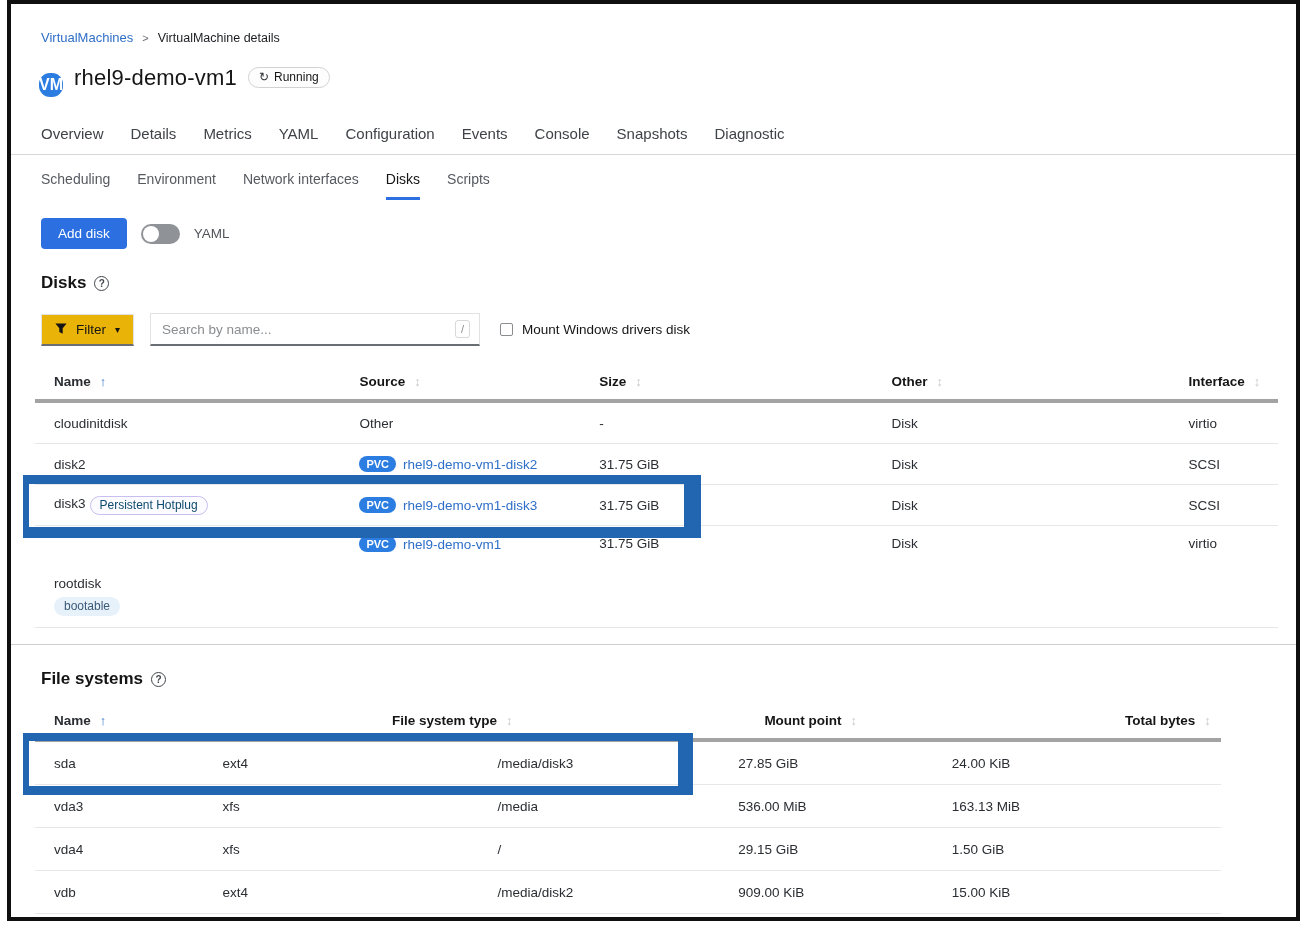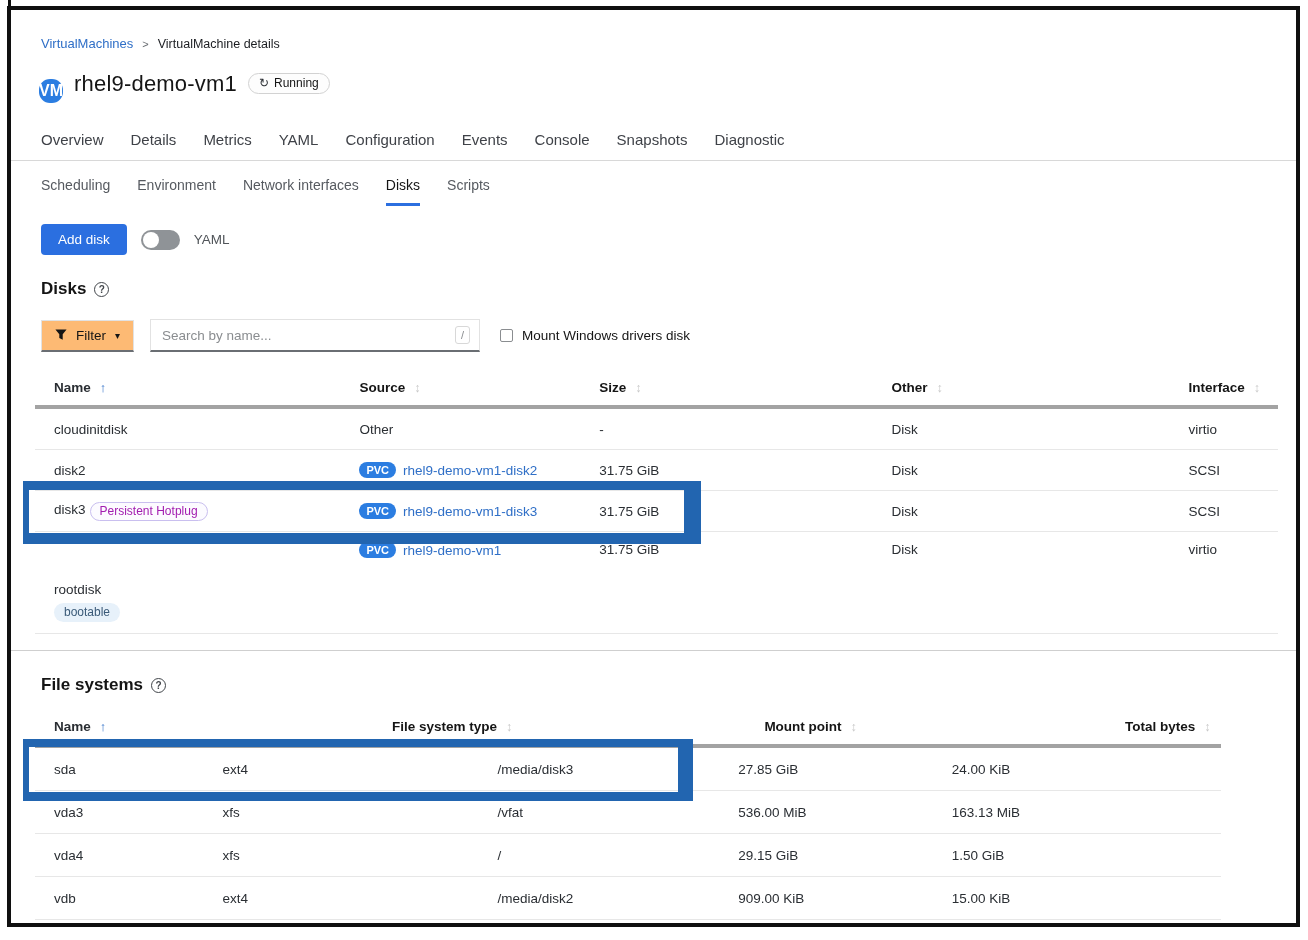--- a/index.html
+++ b/index.html
@@ -4,21 +4,21 @@
 <style>
   * { box-sizing: border-box; }
   html,body { margin:0; padding:0; }
   body {
     width:1308px; height:940px; background:#ffffff;
     font-family:"Liberation Sans", sans-serif; color:#1b1d21; position:relative;
     overflow:hidden;
   }
   .top-tick { position:absolute; left:8px; top:0; width:3px; height:15px; background:#0e0e0e; }
   .frame {
-    position:absolute; left:7px; top:6px; width:1293px; height:921px;
+    position:absolute; left:7px; top:0; width:1293px; height:921px;
     border:4px solid #101010; background:#fff;
   }
 
   
   .breadcrumb { display:flex; align-items:center; gap:9px; margin:26px 0 0 30px; font-size:13px; }
   .crumb-link { color:#2f6fc7; cursor:pointer; }
   .crumb-sep { color:#6a6e73; font-size:11px; }
   .crumb-current { color:#1b1d21; font-size:12.5px; }
 
   
@@ -41,21 +41,21 @@
   .toggle { width:39px; height:20px; border-radius:11px; background:#8f9397; position:relative; cursor:pointer; }
   .toggle-knob { position:absolute; left:2px; top:2px; width:16px; height:16px; border-radius:50%; background:#fff; }
   .toggle-label { font-size:13.5px; color:#51555a; }
 
   
   .section-heading { display:flex; align-items:center; gap:8px; margin:24px 0 0 30px; font-size:17px; font-weight:700; color:#151515; }
   .help-icon { width:15px; height:15px; border:1.5px solid #42464b; border-radius:50%; font-size:10px; font-weight:700; display:inline-flex; align-items:center; justify-content:center; color:#42464b; cursor:pointer; }
 
   
   .toolbar { display:flex; align-items:center; margin:20px 0 0 30px; }
-  .filter-btn { display:flex; align-items:center; gap:9px; border:1px solid #e2e2e2; border-bottom:2px solid #6a6e73; padding:7px 13px; font-size:13.5px; color:#151515; cursor:pointer; background:#fdba74; }
+  .filter-btn { display:flex; align-items:center; gap:9px; border:1px solid #e2e2e2; border-bottom:2px solid #6a6e73; padding:7px 13px; font-size:13.5px; color:#151515; cursor:pointer; background:#eab308; }
   .caret-icon { font-size:10px; color:#151515; }
   .search-box { display:flex; align-items:center; width:330px; border:1px solid #e2e2e2; border-bottom:2px solid #6a6e73; padding:6px 9px; margin-left:16px; background:#fff; }
   .search-box input { border:none; outline:none; flex:1; font-size:13.5px; color:#3c3f42; font-family:inherit; }
   .search-box input::placeholder { color:#8a8d90; }
   .kbd-hint { border:1px solid #d8d8d8; border-radius:3px; padding:0 5px; font-size:11px; color:#8a8d90; line-height:16px; }
   .checkbox-row { display:flex; align-items:center; gap:9px; margin-left:20px; font-size:13.5px; color:#151515; }
   .checkbox { width:13px; height:13px; border:1px solid #8a8d90; border-radius:2px; background:#fff; cursor:pointer; }
 
   
   .disks-table { margin:22px 18px 0 24px; }
@@ -71,21 +71,21 @@
   .t-row { display:grid; align-items:center; height:41px; border-bottom:1px solid #e7e7e7; font-size:13.5px; color:#2a2e33; position:relative; }
   .fs-table .t-row { height:43px; }
   .cell-first { padding-left:19px; color:#2a2e33; }
   .row-tall { height:auto; align-items:start; padding:10px 0 11px; }
   .row-tall .cell { padding-top:0; }
   .name-stack { display:flex; flex-direction:column; align-items:flex-start; gap:6px;margin-top:40px; }
   .name-inline { display:flex; align-items:flex-start; gap:4px; }
   .pvc-badge { background:#2b7de1; color:#fff; font-weight:700; font-size:11px; padding:2px 7px; border-radius:10px; }
   .source-cell { display:flex; align-items:center; gap:7px; }
   .link { color:#2f6fc7; cursor:pointer; }
-  .pill-hotplug { border:1px solid #c9bfef; background:#fcfbff; color:#a21caf; font-size:12px; padding:1px 9px 2px; border-radius:11px; white-space:nowrap; }
+  .pill-hotplug { border:1px solid #c9bfef; background:#fcfbff; color:#0c4a6e; font-size:12px; padding:1px 9px 2px; border-radius:11px; white-space:nowrap; }
   .pill-bootable { background:#e7f1fa; color:#3a5a78; font-size:12px; padding:2px 10px 3px; border-radius:11px; }
 
   .section-divider { border-top:1px solid #cfcfcf; margin-top:16px; }
 
   
   .ann { position:absolute; z-index:6; pointer-events:none; border-style:solid; border-color:#2265b0; }
   .ann-disk3 { left:-12px; top:-10px; width:678px; height:63px; border-width:9px 17px 11px 6px; }
   .ann-sda  { left:-12px; top:-9px; width:670px; height:62px; border-width:8px 15px 9px 6px; }
 </style>
 </head>
@@ -267,21 +267,21 @@
       <span>ext4</span>
       <span>/media/disk3</span>
       <span>27.85 GiB</span>
       <span>24.00 KiB</span>
     </div>
 
 
     <div class="t-row fs-row-grid">
       <span class="cell-first">vda3</span>
       <span>xfs</span>
-      <span>/vfat</span>
+      <span>/media</span>
       <span>536.00 MiB</span>
       <span>163.13 MiB</span>
     </div>
 
     <div class="t-row fs-row-grid">
       <span class="cell-first">vda4</span>
       <span>xfs</span>
       <span>/</span>
       <span>29.15 GiB</span>
       <span>1.50 GiB</span>

